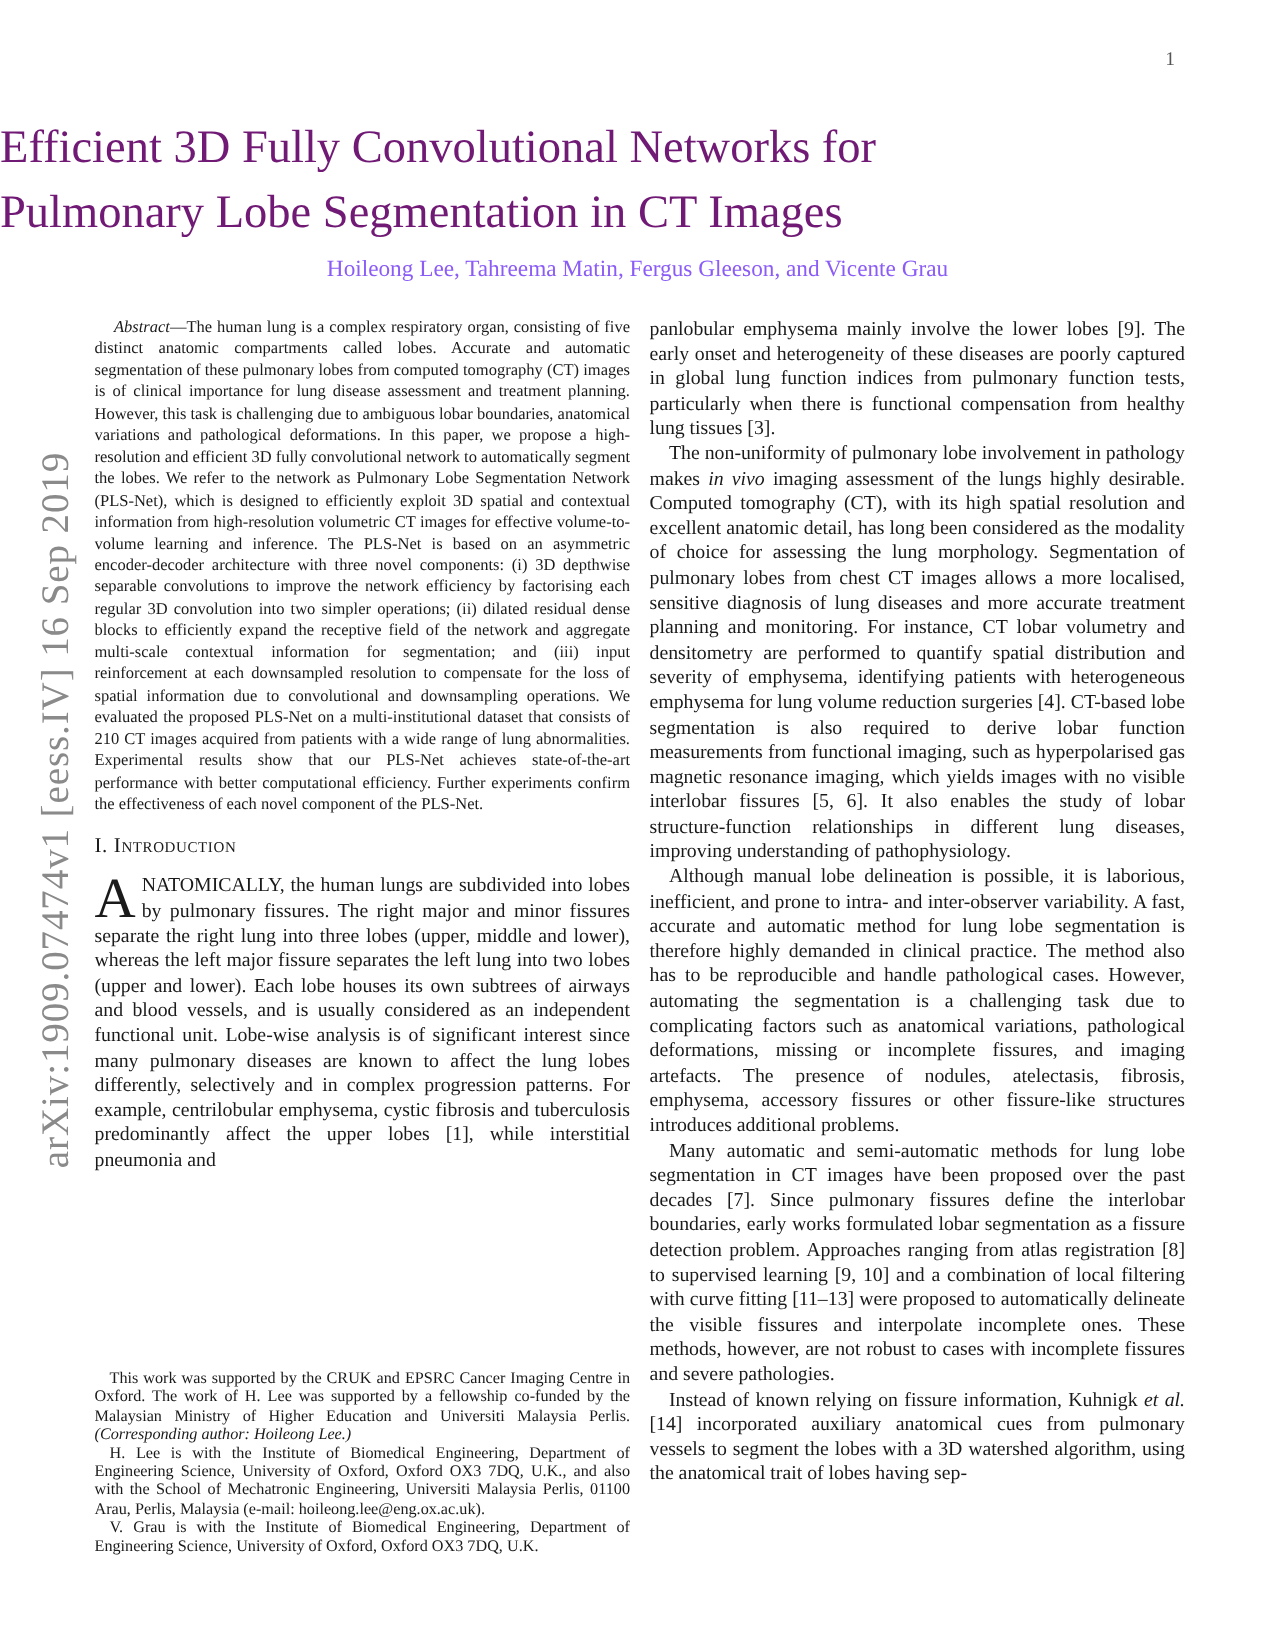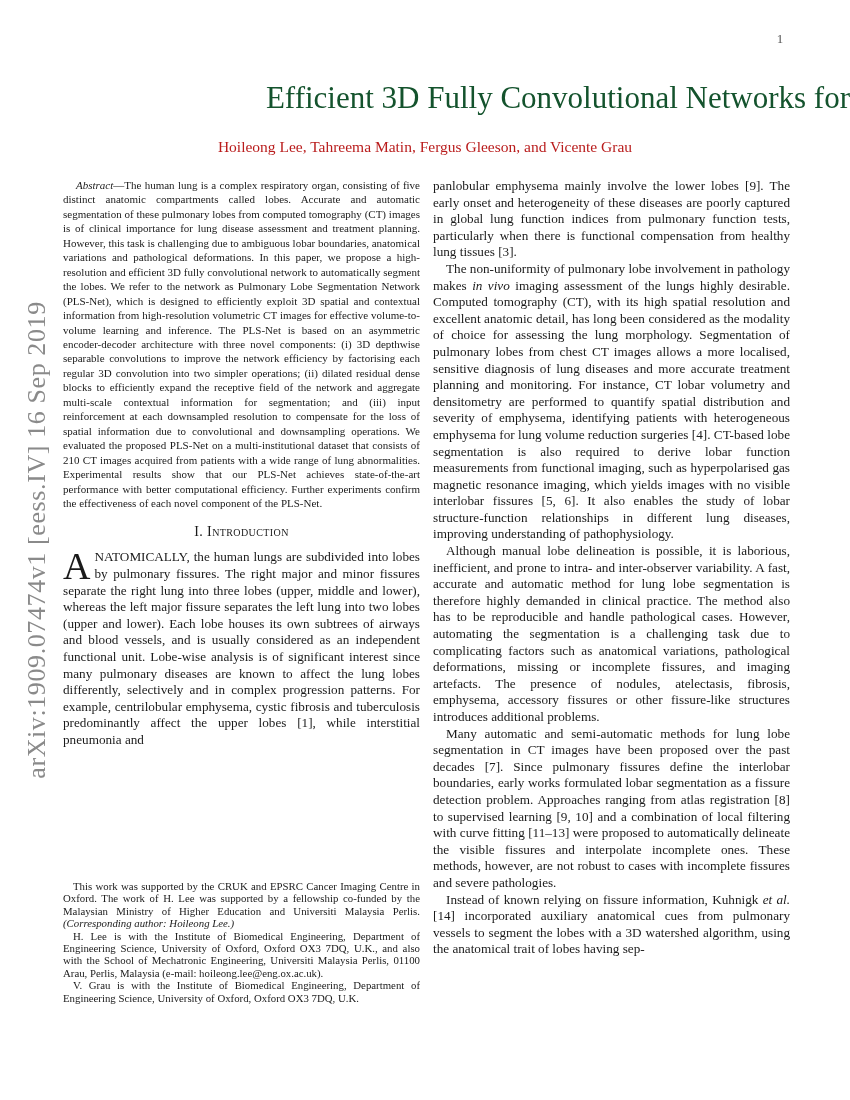--- a/index.html
+++ b/index.html
@@ -21,31 +21,31 @@
     position: absolute;
     top: 540px; left: 37px;
     transform: translate(-50%, -50%) rotate(-90deg);
     white-space: nowrap;
     font-size: 26px;
     letter-spacing: 0.6px;
     color: #8a8a8a;
   }
   .title-block {
     padding-top: 76px;
-    text-align: right;
+    text-align: left;
     font-size: 31px;
     line-height: 43px;
-    color: #14532d;
+    color: #701a75;
   }
   .title-line { display: block; }
   .authors {
-    margin-top: 19px;
+    margin-top: 9px;
     text-align: center;
     font-size: 15.5px;
-    color: #b91c1c;
+    color: #8b5cf6;
   }
   .columns {
     margin: 22px 58px 0 63px;
     display: flex;
     gap: 13px;
     height: 826px;
   }
   .col {
     width: 357px;
     overflow: hidden;
@@ -56,21 +56,20 @@
     font-weight: normal;
     font-size: 11px;
     line-height: 14.45px;
     text-align: justify;
     text-indent: 13px;
     hyphens: auto;
   }
   .index-terms { margin-top: 10px; }
   .lead-italic { font-style: italic; }
   .sec-heading {
-    text-align: center;
     font-size: 14px;
     font-variant: small-caps;
     letter-spacing: 0.4px;
     margin: 14px 0 9px 0;
     font-weight: 400;
   }
   .body-text {
     font-size: 13.2px;
     line-height: 16.6px;
     text-align: justify;
@@ -106,20 +105,21 @@
 </style>
 </head>
 <body>
 
 <div class="pageno">1</div>
 
 <div class="arxiv-stamp">arXiv:1909.07474v1  [eess.IV]  16 Sep 2019</div>
 
 <div class="title-block">
   <span class="title-line">Efficient 3D Fully Convolutional Networks for</span>
+  <span class="title-line">Pulmonary Lobe Segmentation in CT Images</span>
 </div>
 
 <div class="authors">Hoileong Lee, Tahreema Matin, Fergus Gleeson, and Vicente Grau</div>
 
 <div class="columns">
 
   <div class="col col-left">
     <p class="abstract"><span class="lead-italic">Abstract</span><span>—</span><span>The human lung is a complex respiratory organ, consisting of five distinct anatomic compartments called lobes. Accurate and automatic segmentation of these pulmonary lobes from computed tomography (CT) images is of clinical importance for lung disease assessment and treatment planning. However, this task is challenging due to ambiguous lobar boundaries, anatomical variations and pathological deformations. In this paper, we propose a high-resolution and efficient 3D fully convolutional network to automatically segment the lobes. We refer to the network as Pulmonary Lobe Segmentation Network (PLS-Net), which is designed to efficiently exploit 3D spatial and contextual information from high-resolution volumetric CT images for effective volume-to-volume learning and inference. The PLS-Net is based on an asymmetric encoder-decoder architecture with three novel components: (i) 3D depthwise separable convolutions to improve the network efficiency by factorising each regular 3D convolution into two simpler operations; (ii) dilated residual dense blocks to efficiently expand the receptive field of the network and aggregate multi-scale contextual information for segmentation; and (iii) input reinforcement at each downsampled resolution to compensate for the loss of spatial information due to convolutional and downsampling operations. We evaluated the proposed PLS-Net on a multi-institutional dataset that consists of 210 CT images acquired from patients with a wide range of lung abnormalities. Experimental results show that our PLS-Net achieves state-of-the-art performance with better computational efficiency. Further experiments confirm the effectiveness of each novel component of the PLS-Net.</span></p>
 
 

